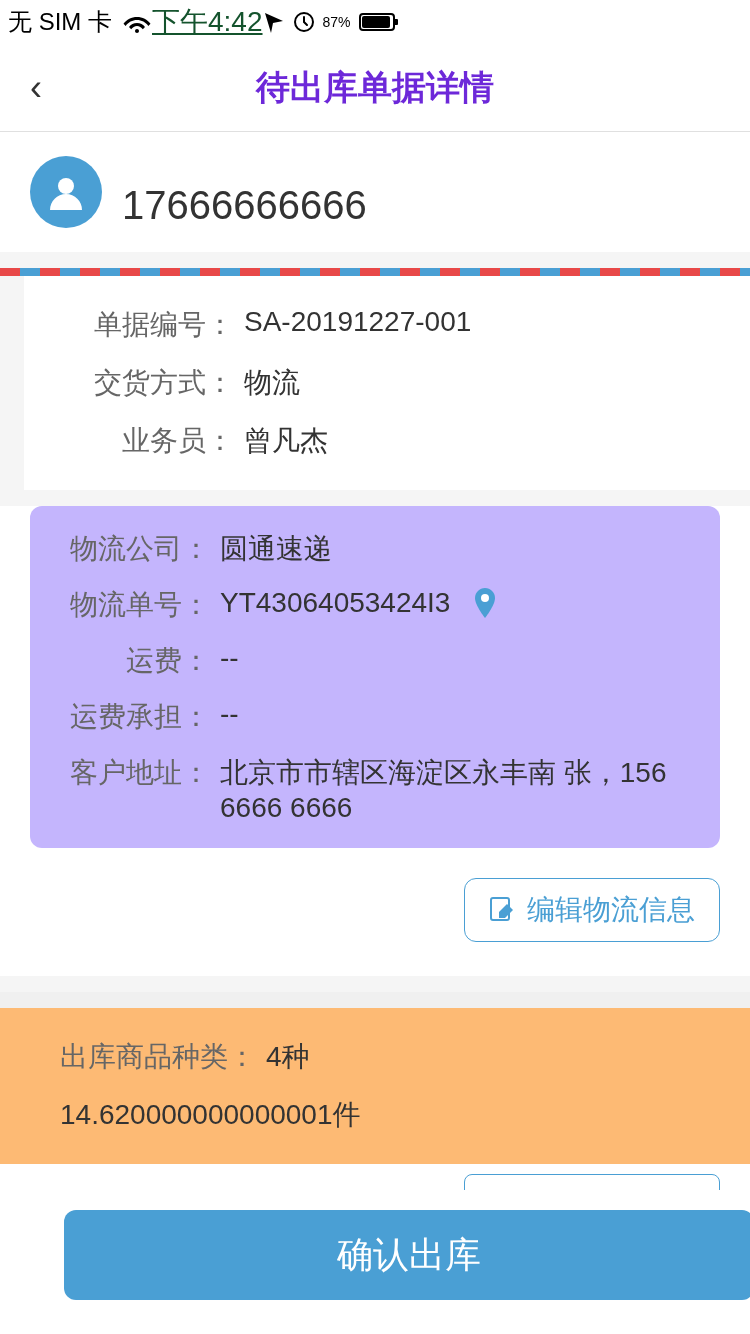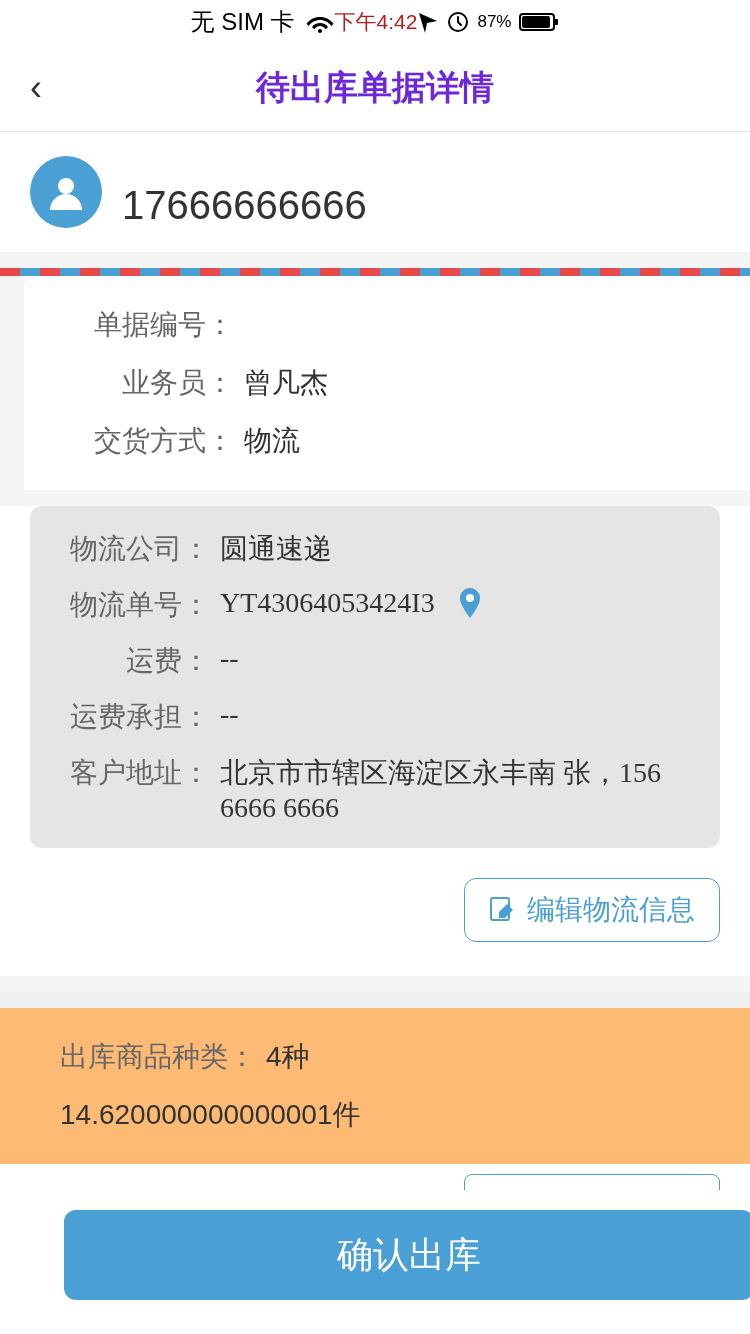--- a/index.html
+++ b/index.html
@@ -12,41 +12,42 @@
       position: relative;
     }
 
     
     .status-bar {
       width: 750px;
       height: 44px;
       background: #fff;
       display: flex;
       align-items: center;
-      justify-content: center;
-      padding: 0 28px;
+      justify-content: flex-start;
+      padding: 0 8px;
       font-size: 26px;
     }
     .status-left {
       display: flex;
       align-items: center;
       gap: 10px;
       font-size: 24px;
       color: #000;
     }
     .status-center {
-      font-size: 21px;
+      font-size: 28px;
       font-weight: 500;
-      color: #b91c1c;
+      color: #14532d;
+      text-decoration: underline;
     }
     .status-right {
       display: flex;
       align-items: center;
       gap: 8px;
-      font-size: 17px;
+      font-size: 14px;
       color: #000;
     }
 
     
     .nav-bar {
       width: 750px;
       height: 88px;
       background: #fff;
       display: flex;
       align-items: center;
@@ -129,25 +130,24 @@
       margin-right: 10px;
       flex-shrink: 0;
     }
     .info-value {
       color: #333;
       flex: 1;
     }
 
     
     .logistics-card {
-      background: #e5e5e5;
+      background: #c4b5fd;
       border-radius: 12px;
       margin: 10px 30px 20px 30px;
       padding: 24px 30px;
-      font-family: Liberation Serif, serif;
     }
     .logistics-row {
       display: flex;
       align-items: flex-start;
       margin-bottom: 18px;
       font-size: 28px;
     }
     .logistics-row:last-child { margin-bottom: 0; }
     .logistics-label {
       color: #666;
@@ -291,28 +291,29 @@
       </svg>
     </div>
     <div class="user-phone">17666666666</div>
   </div>
 
   <div class="dashed-divider"></div>
 
   <div class="info-block section">
     <div class="info-row">
       <span class="info-label">单据编号：</span>
+      <span class="info-value">SA-20191227-001</span>
+    </div>
+    <div class="info-row">
+      <span class="info-label">交货方式：</span>
+      <span class="info-value">物流</span>
     </div>
     <div class="info-row">
       <span class="info-label">业务员：</span>
       <span class="info-value">曾凡杰</span>
-    </div>
-    <div class="info-row">
-      <span class="info-label">交货方式：</span>
-      <span class="info-value">物流</span>
     </div>
   </div>
 
   <div class="section" style="background:#fff; padding: 0 0 10px 0;">
     <div class="logistics-card">
       <div class="logistics-row">
         <span class="logistics-label">物流公司：</span>
         <span class="logistics-value">圆通速递</span>
       </div>
       <div class="logistics-row">

